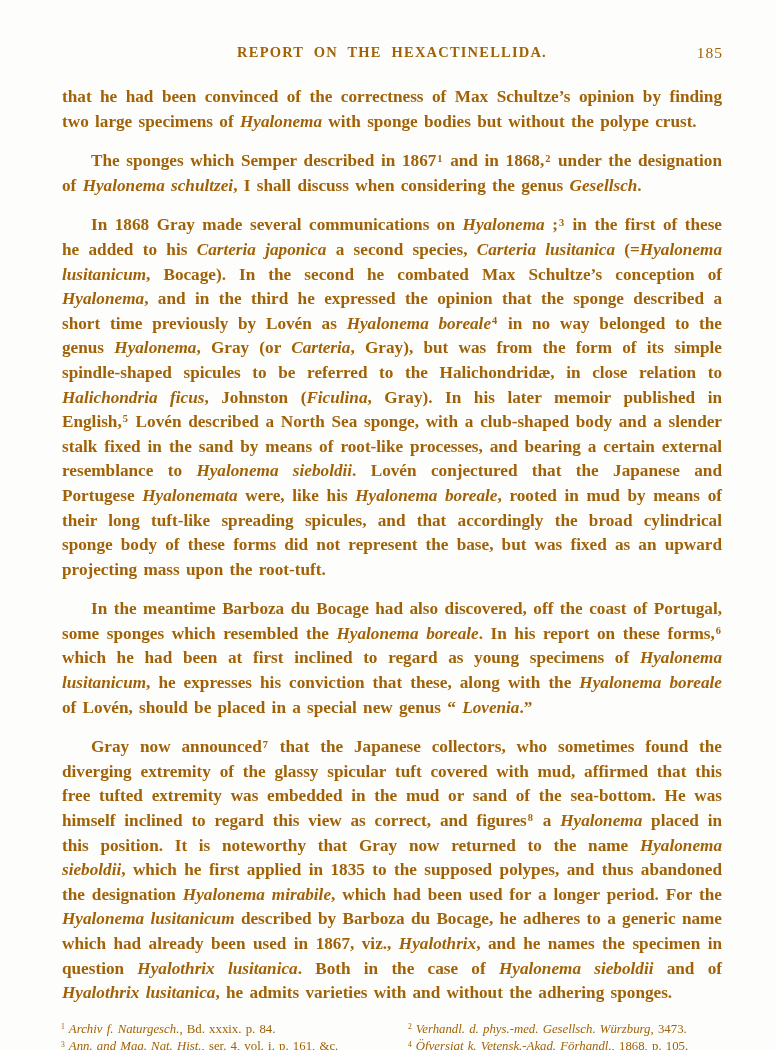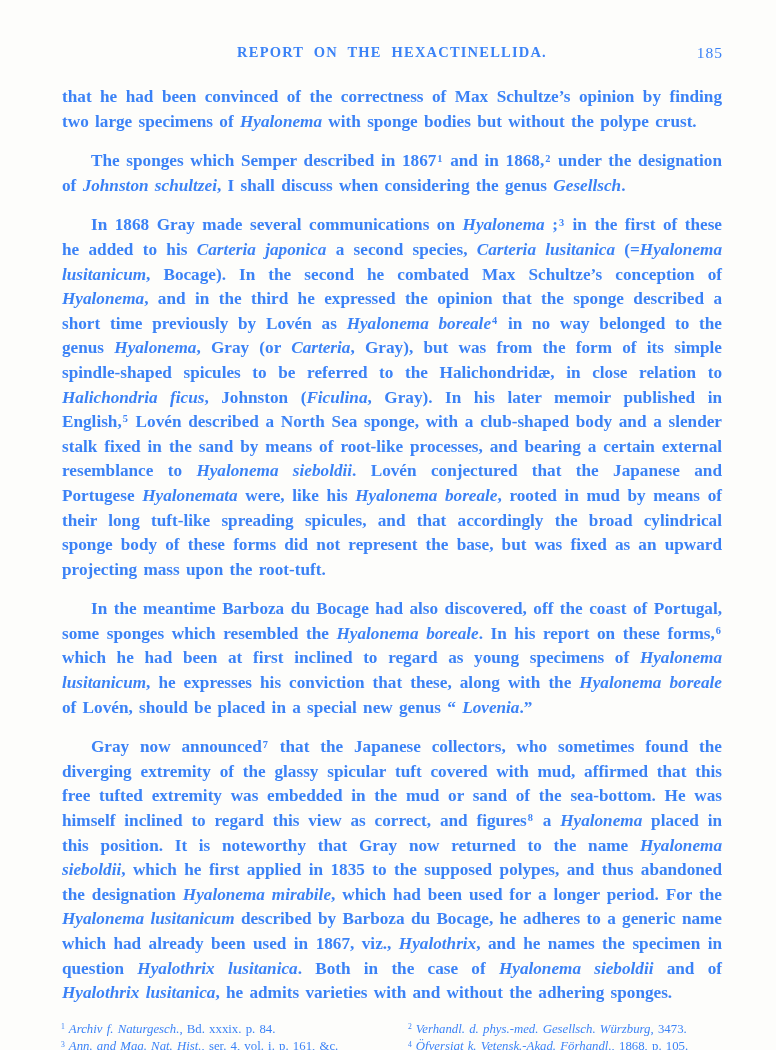--- a/index.html
+++ b/index.html
@@ -1,21 +1,21 @@
 <!DOCTYPE html>
 <html lang="en"><head>
 <meta charset="utf-8">
 <style>
   html, body { margin:0; padding:0; background:#e9e9e9; }
   .page {
     position:relative;
     width:776px; height:1050px;
     margin:0 auto;
     background:#fdfdfb;
-    color:#3b82f6;
+    color:#a16207;
     font-family:"Liberation Serif", "DejaVu Serif", serif;
     box-sizing:border-box;
     padding:44px 39px 0 47px;
     overflow:hidden;
   }
   .header { position:relative; height:21px; margin-bottom:20px; }
   .running-title {
     text-align:center;
     font-weight:bold;
     font-size:14.5px;
@@ -65,21 +65,21 @@
 
 <div class="page">
 
   <div class="header">
     <div class="running-title">REPORT ON THE HEXACTINELLIDA.</div>
     <div class="page-number">185</div>
   </div>
 
   <div class="body-text">
     <p><span>that he had been convinced of the correctness of Max Schultze’s opinion by finding two large specimens of </span><i>Hyalonema</i><span> with sponge bodies but without the polype crust.</span></p>
-    <p class="indent"><span>The sponges which Semper described in 1867</span><sup>1</sup><span> and in 1868,</span><sup>2</sup><span> under the designation of </span><i>Johnston schultzei</i><span>, I shall discuss when considering the genus </span><i>Gesellsch</i><span>.</span></p>
+    <p class="indent"><span>The sponges which Semper described in 1867</span><sup>1</sup><span> and in 1868,</span><sup>2</sup><span> under the designation of </span><i>Hyalonema schultzei</i><span>, I shall discuss when considering the genus </span><i>Gesellsch</i><span>.</span></p>
     <p class="indent"><span>In 1868 Gray made several communications on </span><i>Hyalonema</i><span> ;</span><sup>3</sup><span> in the first of these he added to his </span><i>Carteria japonica</i><span> a second species, </span><i>Carteria lusitanica</i><span> (=</span><i>Hyalonema lusitanicum</i><span>, Bocage).  In the second he combated Max Schultze’s conception of </span><i>Hyalonema</i><span>, and in the third he expressed the opinion that the sponge described a short time previously by Lovén as </span><i>Hyalonema boreale</i><sup>4</sup><span> in no way belonged to the genus </span><i>Hyalonema</i><span>, Gray (or </span><i>Carteria</i><span>, Gray), but was from the form of its simple spindle-shaped spicules to be referred to the Halichondridæ, in close relation to </span><i>Halichondria ficus</i><span>, Johnston (</span><i>Ficulina</i><span>, Gray).  In his later memoir published in English,</span><sup>5</sup><span> Lovén described a North Sea sponge, with a club-shaped body and a slender stalk fixed in the sand by means of root-like processes, and bearing a certain external resemblance to </span><i>Hyalonema sieboldii</i><span>.  Lovén conjectured that the Japanese and Portugese </span><i>Hyalonemata</i><span> were, like his </span><i>Hyalonema boreale</i><span>, rooted in mud by means of their long tuft-like spreading spicules, and that accordingly the broad cylindrical sponge body of these forms did not represent the base, but was fixed as an upward projecting mass upon the root-tuft.</span></p>
     <p class="indent"><span>In the meantime Barboza du Bocage had also discovered, off the coast of Portugal, some sponges which resembled the </span><i>Hyalonema boreale</i><span>.  In his report on these forms,</span><sup>6</sup><span> which he had been at first inclined to regard as young specimens of </span><i>Hyalonema lusitanicum</i><span>, he expresses his conviction that these, along with the </span><i>Hyalonema boreale</i><span> of Lovén, should be placed in a special new genus “ </span><i>Lovenia</i><span>.”</span></p>
     <p class="indent"><span>Gray now announced</span><sup>7</sup><span> that the Japanese collectors, who sometimes found the diverging extremity of the glassy spicular tuft covered with mud, affirmed that this free tufted extremity was embedded in the mud or sand of the sea-bottom.  He was himself inclined to regard this view as correct, and figures</span><sup>8</sup><span> a </span><i>Hyalonema</i><span> placed in this position.  It is noteworthy that Gray now returned to the name </span><i>Hyalonema sieboldii</i><span>, which he first applied in 1835 to the supposed polypes, and thus abandoned the designation </span><i>Hyalonema mirabile</i><span>, which had been used for a longer period.  For the </span><i>Hyalonema lusitanicum</i><span> described by Barboza du Bocage, he adheres to a generic name which had already been used in 1867, viz., </span><i>Hyalothrix</i><span>, and he names the specimen in question </span><i>Hyalothrix lusitanica</i><span>.  Both in the case of </span><i>Hyalonema sieboldii</i><span> and of </span><i>Hyalothrix lusitanica</i><span>, he admits varieties with and without the adhering sponges.</span></p>
   </div>
 
   <div class="footnotes">
     <div class="fn-col fn-col-left">
       <div class="fn">
         <sup>1</sup><span><i>Archiv f. Naturgesch.</i><span>, Bd. xxxix. p. 84.</span></span>
       </div>

